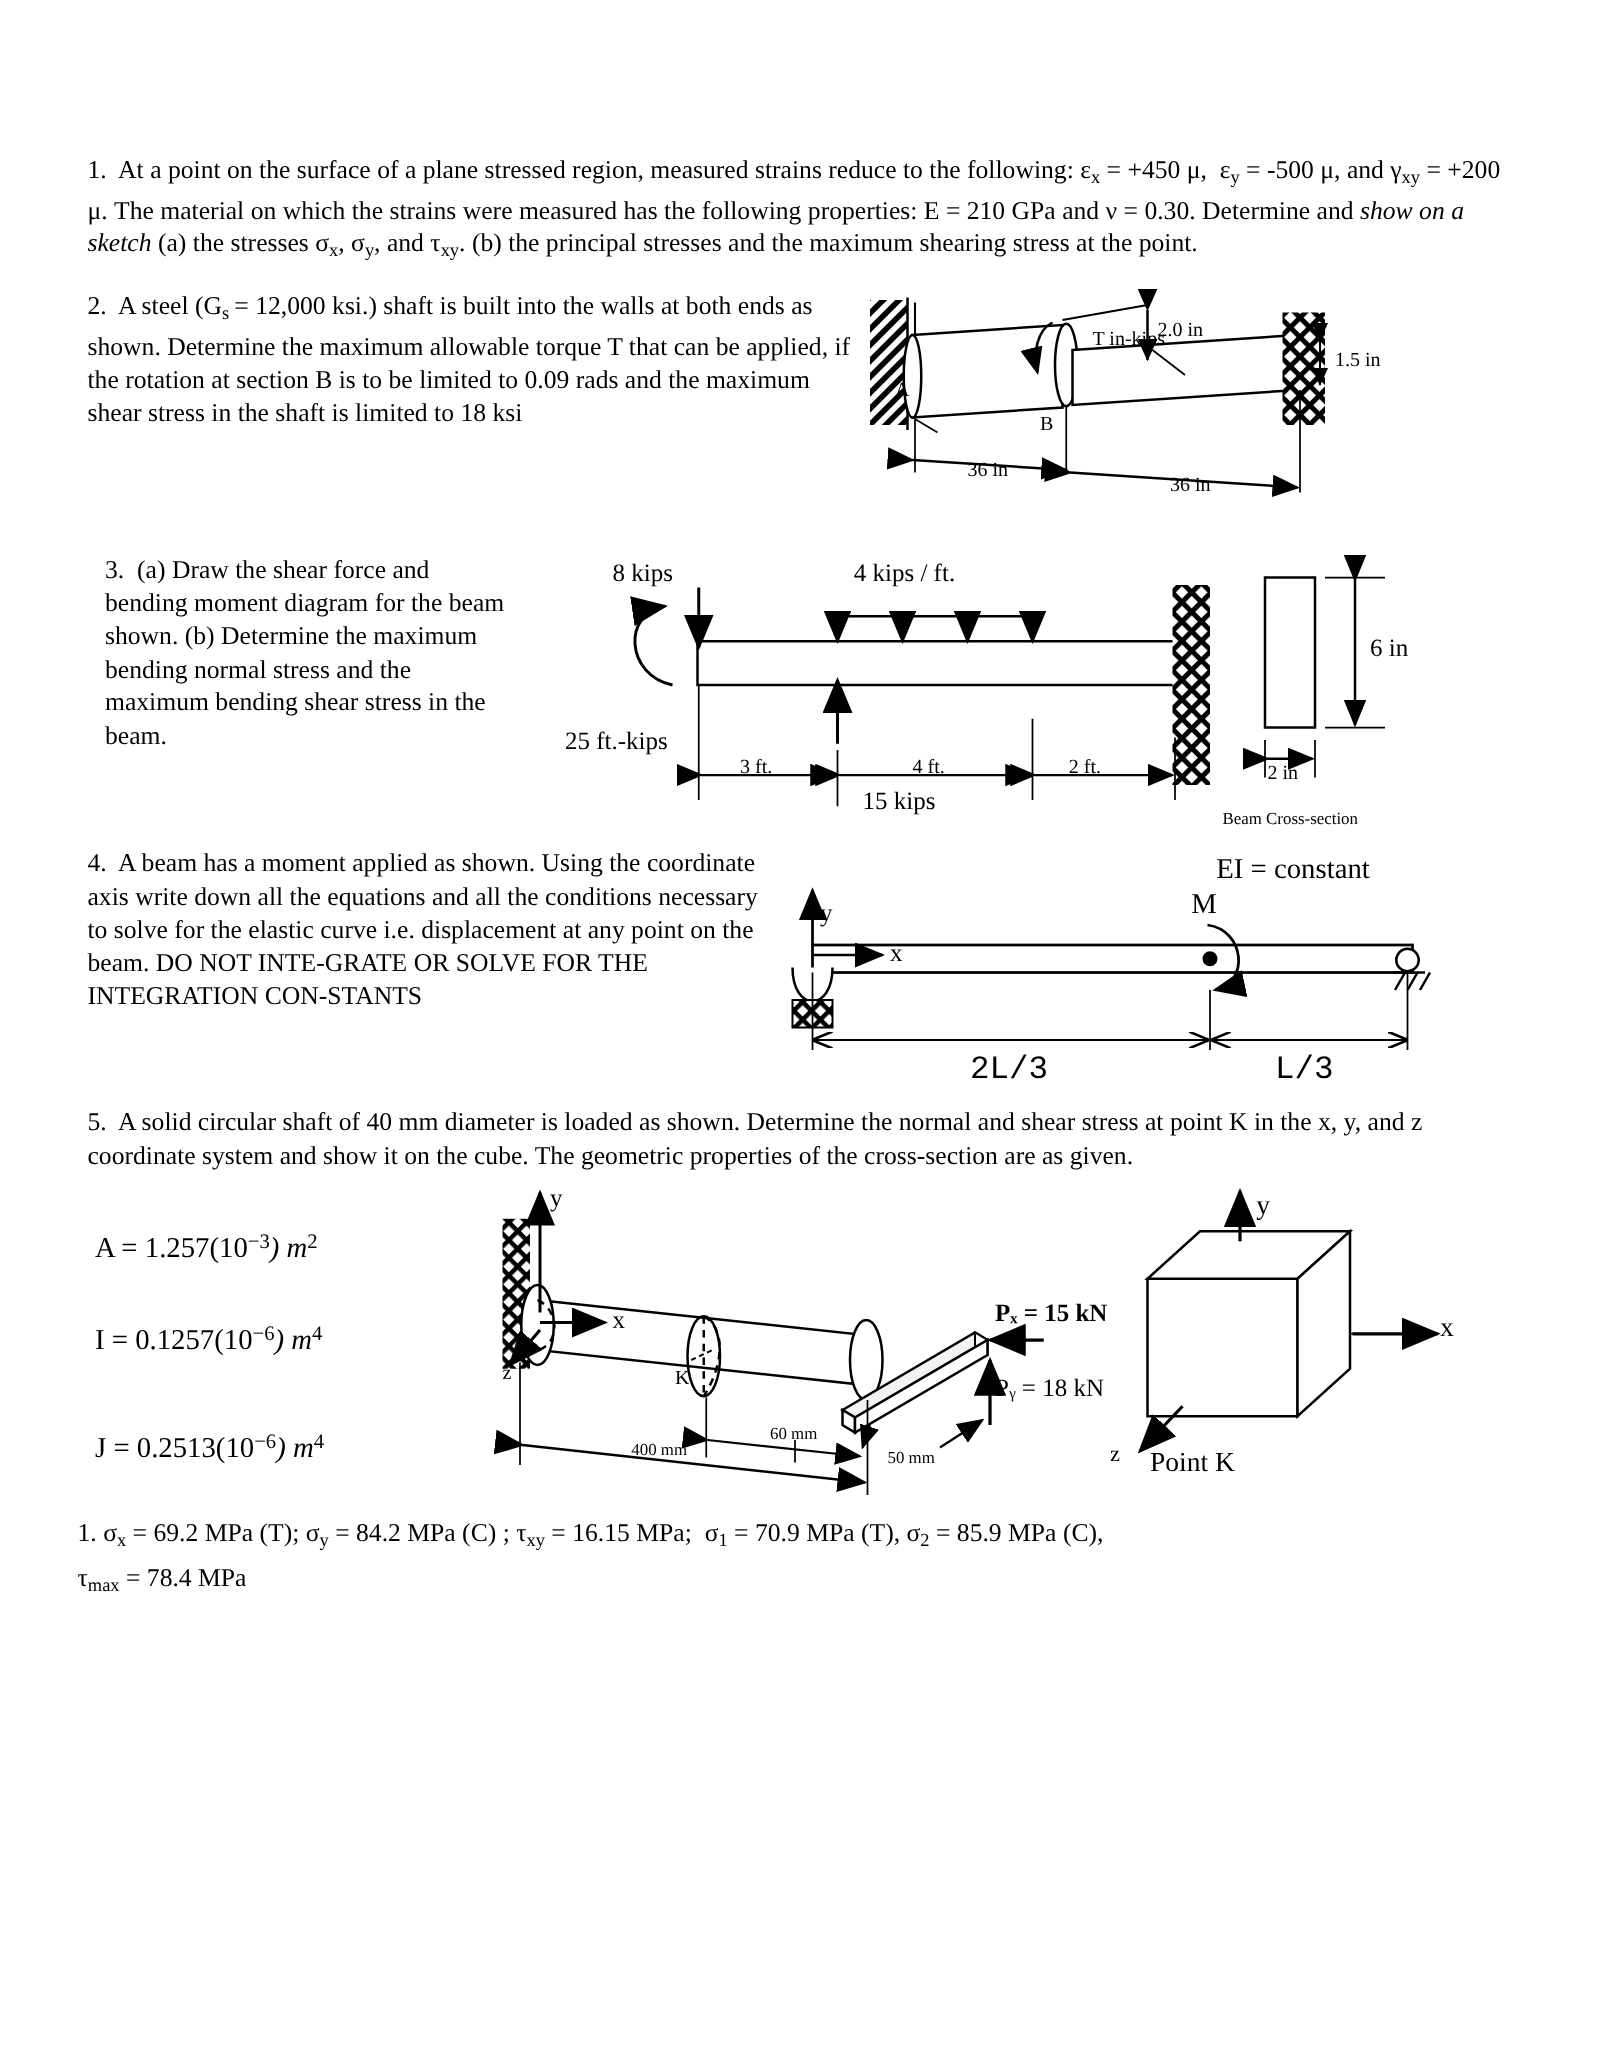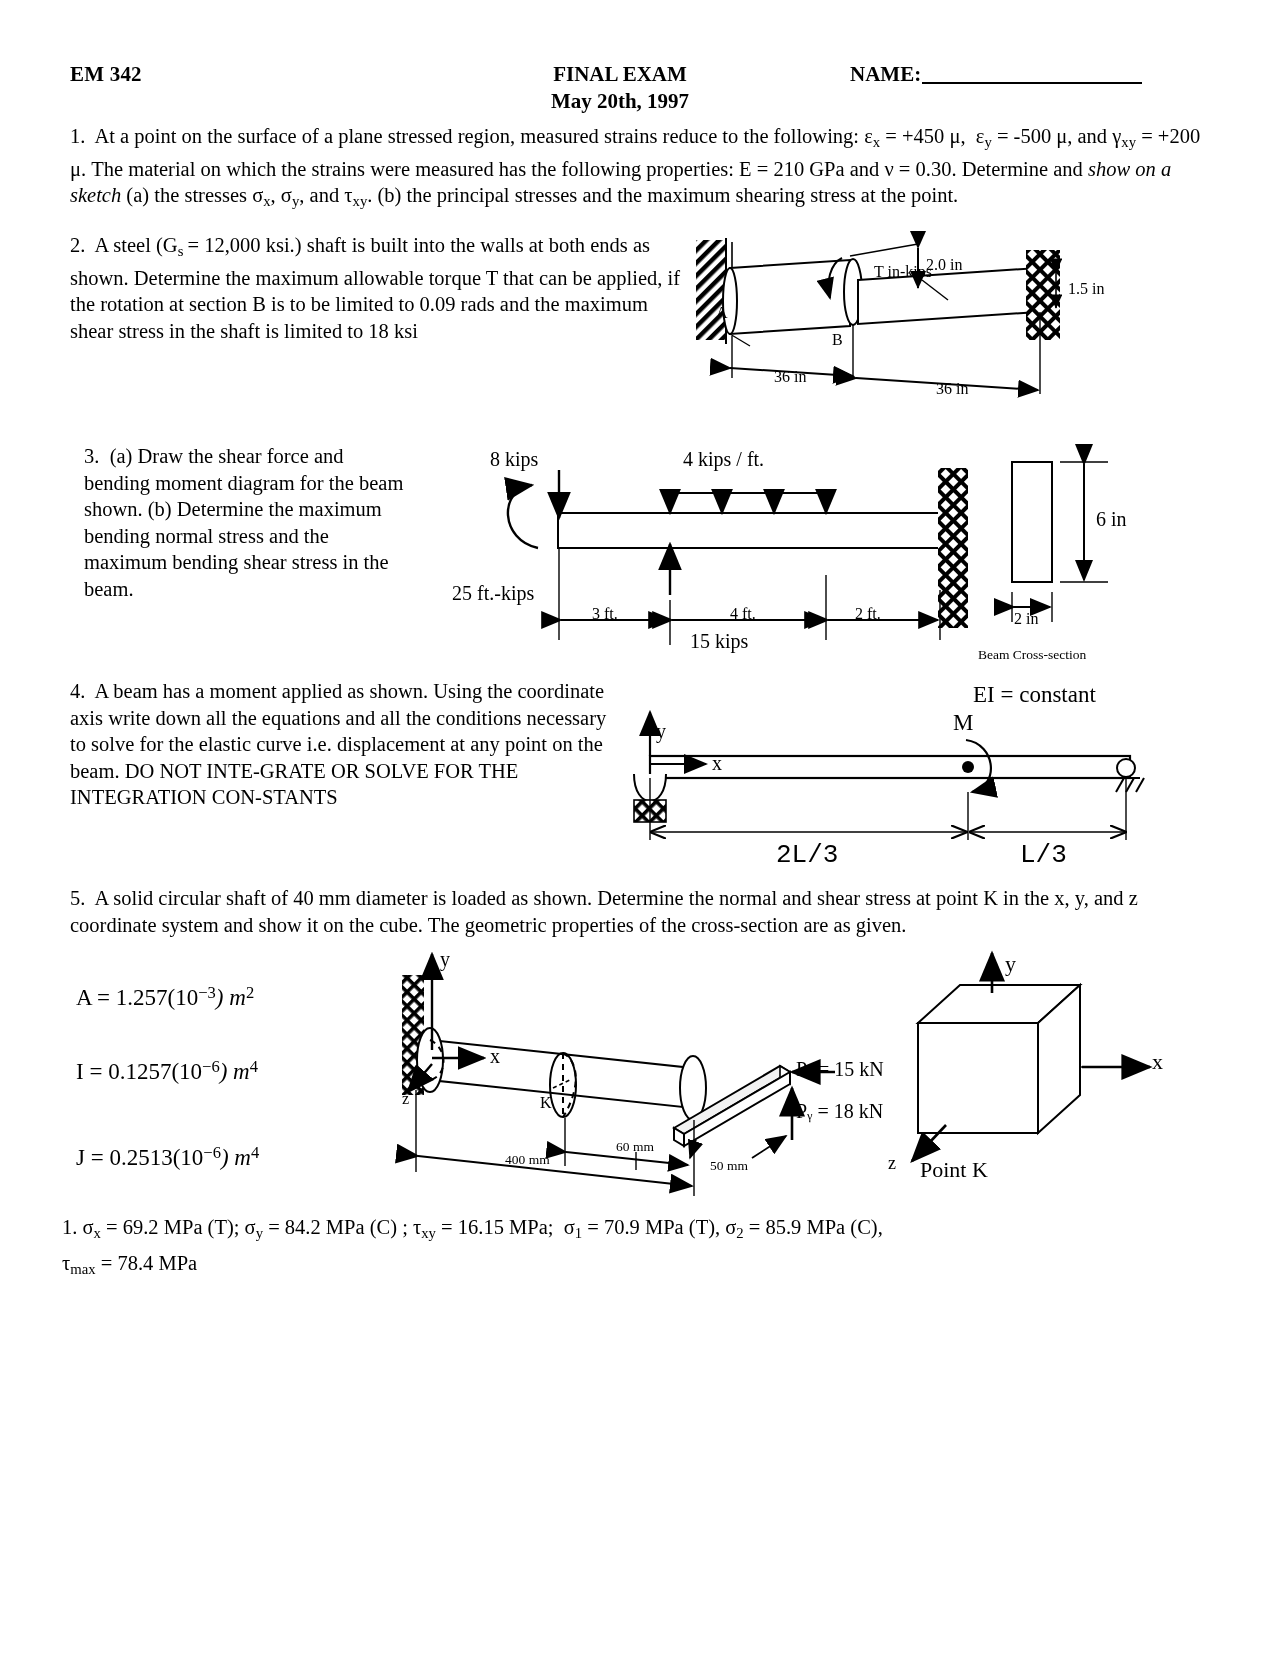--- a/index.html
+++ b/index.html
@@ -84,28 +84,20 @@
   #fig-q5shaft { left: 400px; top: 940px;  width: 440px; height: 265px; }
   #fig-cube    { left: 860px; top: 945px;  width: 330px; height: 260px; }
 
   .math-line { position: absolute; font-size: 23px; font-family: "Liberation Serif", serif; white-space: nowrap; }
 </style>
 </head>
 <body>
 
 <div class="page">
 
-  <div class="abs" id="header-row">
-    <div class="hdr-course">EM 342</div>
-    <div class="hdr-title">FINAL EXAM</div>
-    <div class="hdr-date">May 20th, 1997</div>
-    <div class="hdr-name">
-      <span>NAME:</span><span class="rule"></span>
-    </div>
-  </div>
 
   <div class="abs ptext" id="q1-text">
     1.&nbsp; At a point on the surface of a plane stressed region, measured strains reduce to the following: ε<sub>x</sub> = +450 μ, &nbsp;ε<sub>y</sub>
     = -500 μ, and γ<sub>xy</sub> = +200 μ. The material on which the strains were measured has the following properties:
     E = 210 GPa and ν = 0.30. Determine and <i>show on a sketch</i> (a) the stresses σ<sub>x</sub>, σ<sub>y</sub>, and τ<sub>xy</sub>. (b) the principal
     stresses and the maximum shearing stress at the point.
   </div>
 
   <div class="abs ptext" id="q2-text">
     2.&nbsp; A steel (G<sub>s</sub> = 12,000 ksi.) shaft is built into the walls at both
@@ -375,21 +367,21 @@
       <line x1="165" y1="178" x2="165" y2="226" stroke="#000" stroke-width="1.4"></line>
       <line x1="236" y1="212" x2="236" y2="230" stroke="#000" stroke-width="1.4"></line>
       <line x1="166" y1="212" x2="288" y2="225" stroke="#000" stroke-width="1.8" marker-start="url(#ar5)" marker-end="url(#ar5)"></line>
 
       <line x1="296" y1="200" x2="290" y2="218" stroke="#000" stroke-width="1.6" marker-end="url(#ar5)"></line>
     </svg>
     <span class="lbl-lg" style="left:40px; top:8px;">y</span>
     <span class="lbl-lg" style="left:90px; top:105px;">x</span>
     <span class="lbl" style="left:2px; top:150px;">z</span>
     <span class="lbl" style="left:140px; top:154px;">K</span>
-    <span class="lbl-lg" style="left:396px; top:118px;">Pₓ = 15 kN</span>
+    <span class="lbl-lg" style="left:396px; top:100px;font-weight:bold;">Pₓ = 15 kN</span>
     <span class="lbl-lg" style="left:396px; top:160px;">Pᵧ = 18 kN</span>
     <span class="lbl-sm" style="left:105px; top:212px;">400 mm</span>
     <span class="lbl-sm" style="left:216px; top:199px;">60 mm</span>
     <span class="lbl-sm" style="left:310px; top:218px;">50 mm</span>
   </div>
 
   <div class="abs" id="fig-cube">
     <svg width="330" height="260" viewBox="0 0 330 260">
       <defs>
         <marker id="arc6" markerWidth="12" markerHeight="10" refX="11" refY="5" orient="auto">

